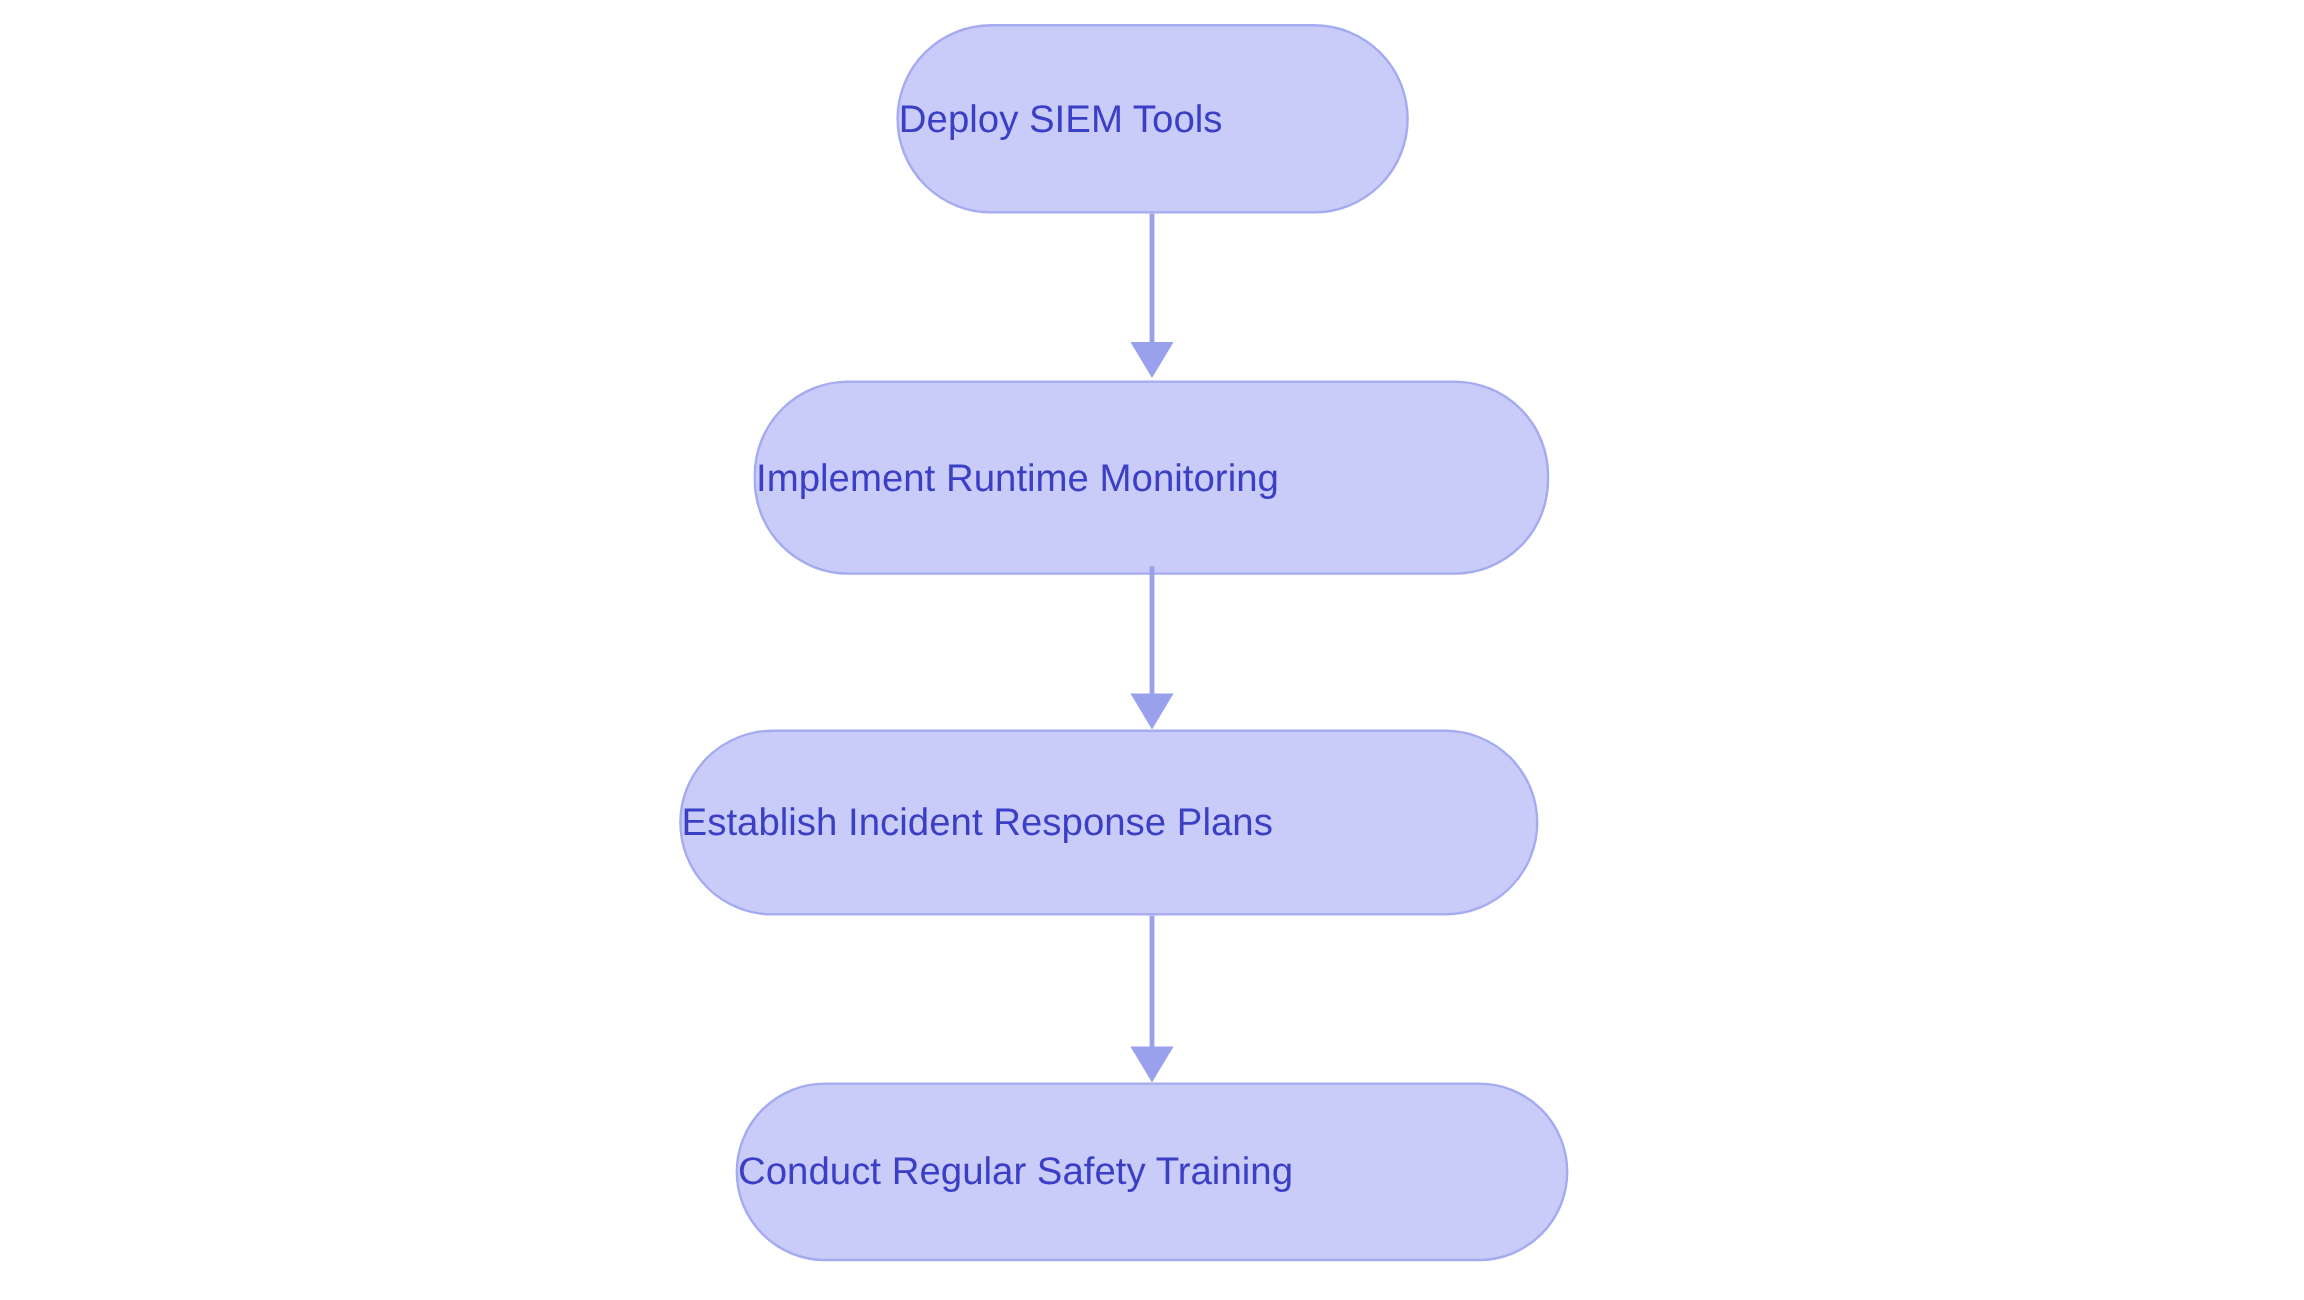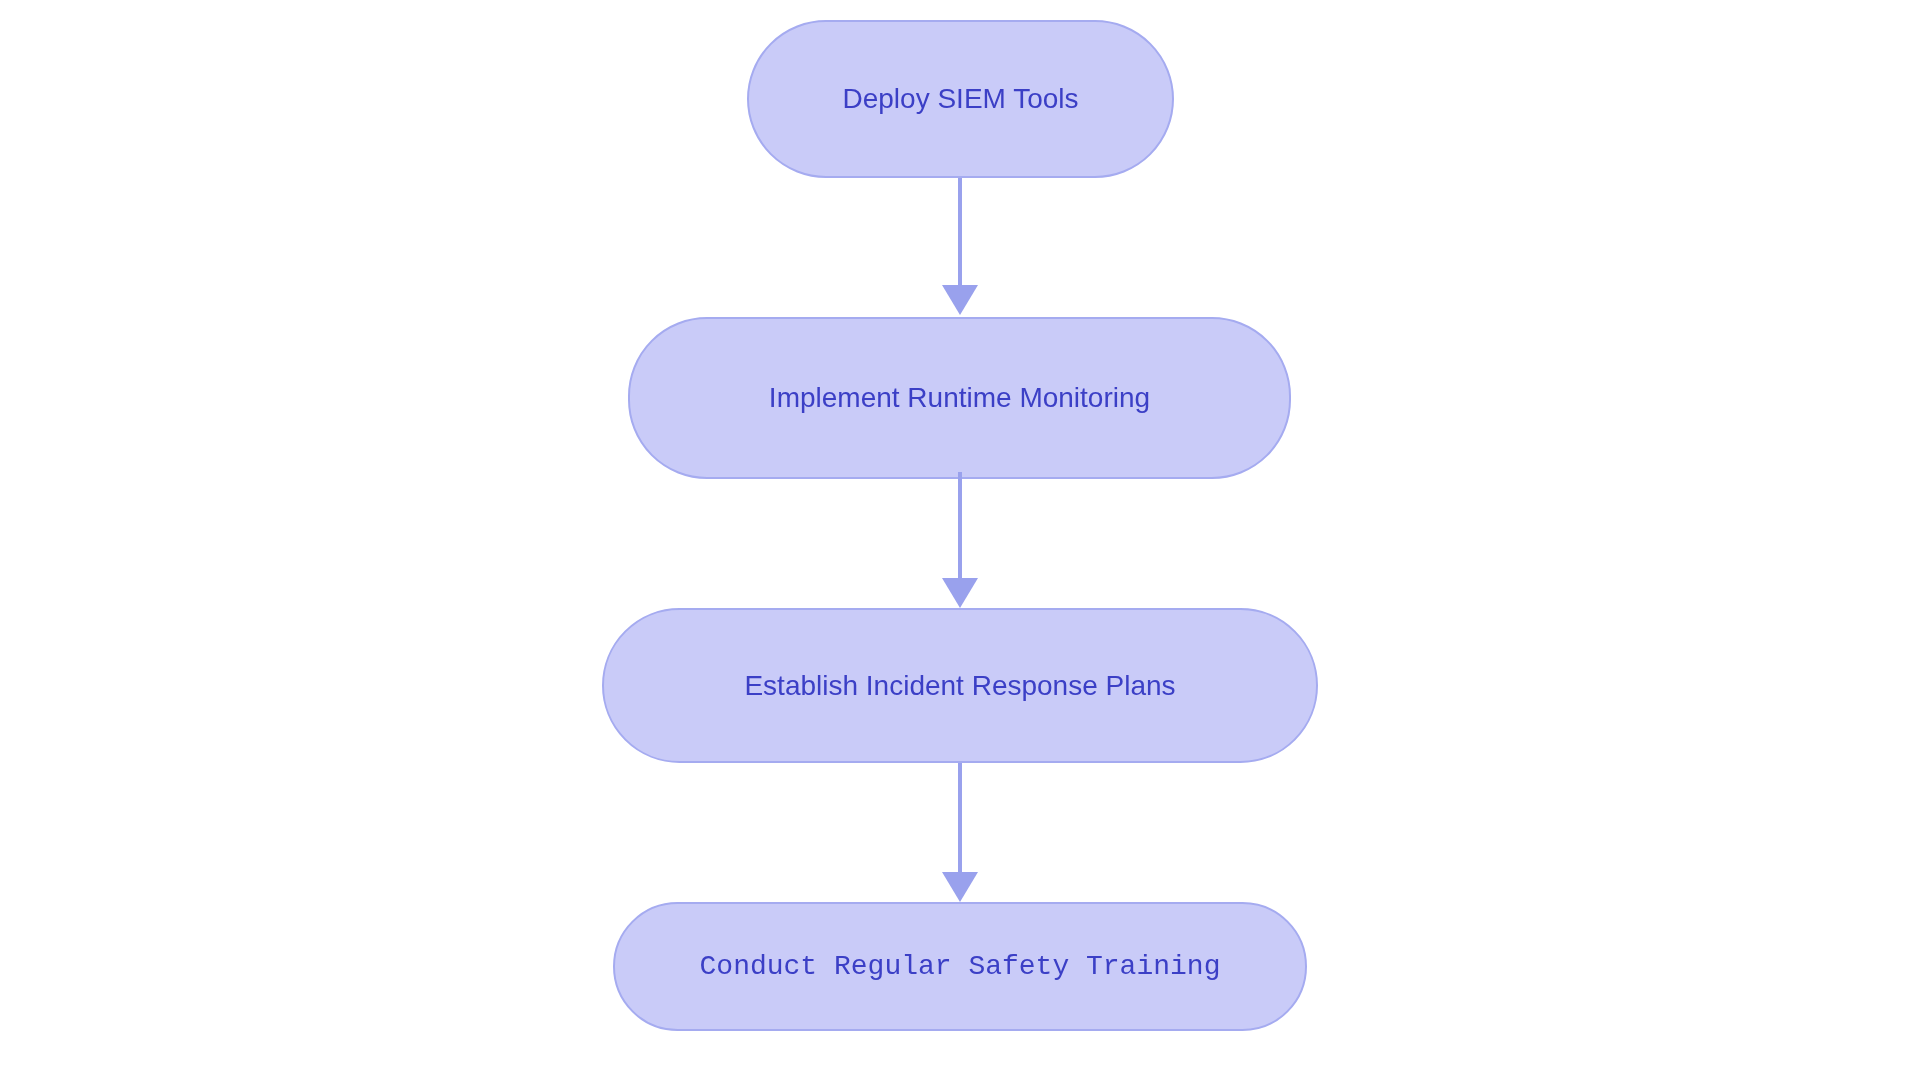--- a/index.html
+++ b/index.html
@@ -13,34 +13,34 @@
   .canvas {
     position: relative;
     width: 1920px;
     height: 1083px;
     background: var(--background, #ffffff);
   }
   .node {
     position: absolute;
     display: flex;
     align-items: center;
-    justify-content: center;
+    justify-content: flex-start;
     background: var(--node-fill, #c9cbf8);
     border: 2px solid var(--node-border, #a5abf0);
     border-radius: 79px;
     color: var(--node-text, #3b3fc6);
-    font-size: 28px;
+    font-size: 32px;
     line-height: 1.2;
     text-align: center;
     white-space: nowrap;
   }
   .node-1 { left: 747px; top: 20px;  width: 427px; height: 158px; }
   .node-2 { left: 628px; top: 317px; width: 663px; height: 162px; }
-  .node-3 { left: 602px; top: 608px; width: 716px; height: 155px; }
-  .node-4 { left: 613px; top: 902px; width: 694px; height: 129px; font-family: Liberation Mono, monospace; }
+  .node-3 { left: 566px; top: 608px; width: 716px; height: 155px; }
+  .node-4 { left: 613px; top: 902px; width: 694px; height: 149px; }
 
   .arrow { position: absolute; left: 942px; width: 36px; }
   .arrow .shaft {
     position: absolute;
     left: 16px;
     top: 0;
     width: 4px;
     background: var(--arrow, #99a1ed);
   }
   .arrow .head {

